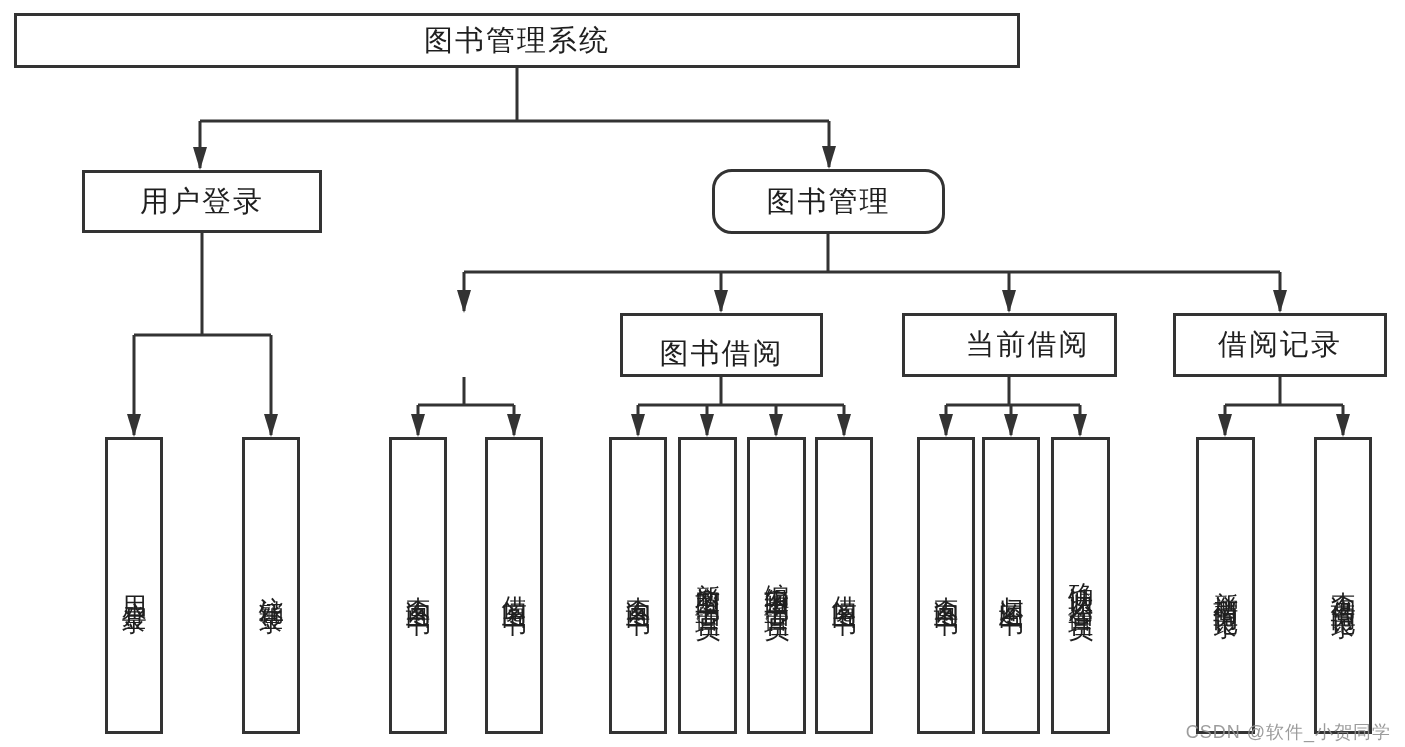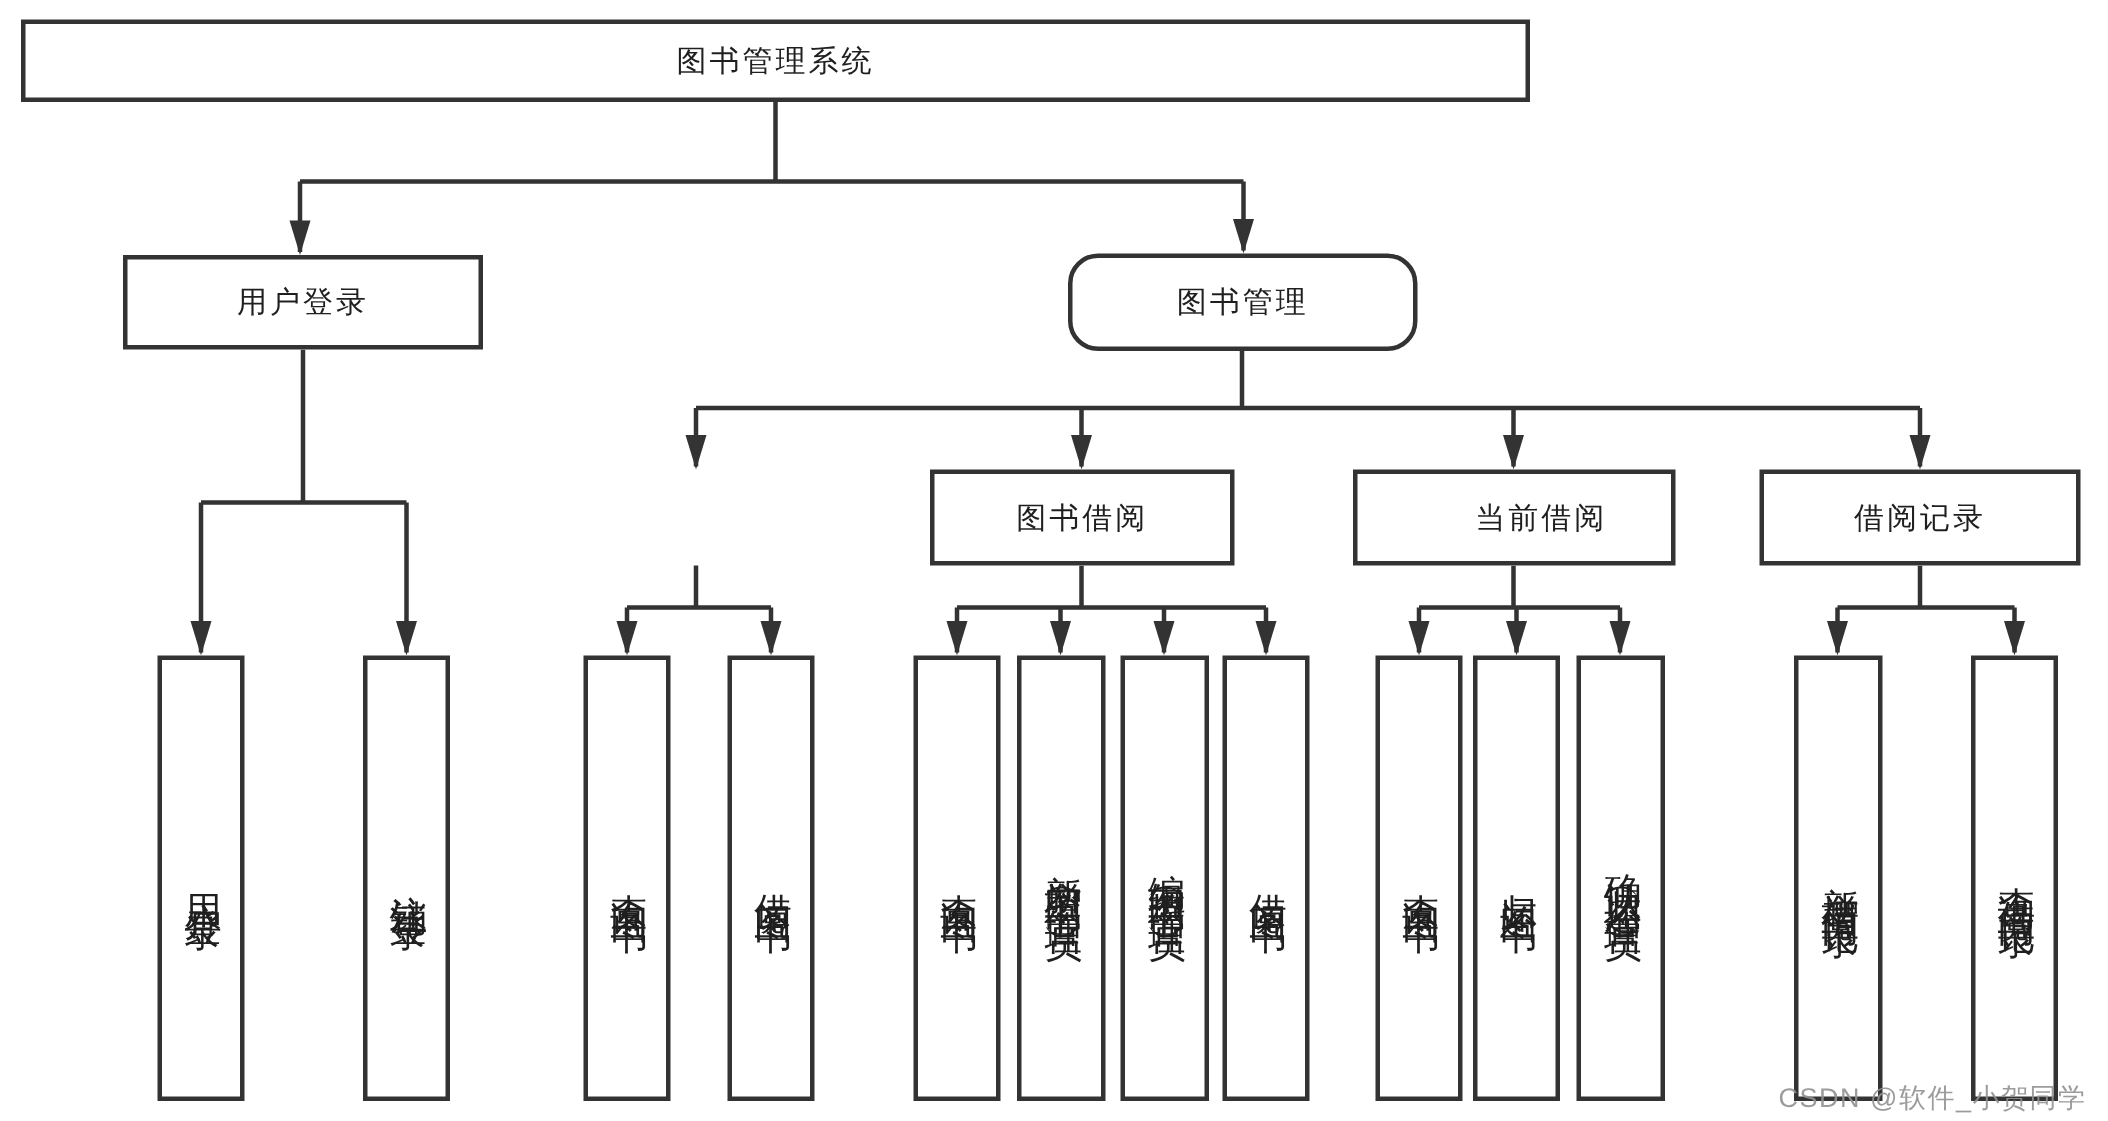--- a/index.html
+++ b/index.html
@@ -23,21 +23,21 @@
     background: #ffffff;
     border: 3px solid #333333;
     box-sizing: border-box;
     display: flex;
     align-items: center;
     justify-content: center;
     color: #1f1f1f;
     z-index: 2;
   }
   .node.h span {
-    font-size: 20px;
+    font-size: 29px;
     letter-spacing: 2px;
     white-space: nowrap;
   }
   .node.v span {
     writing-mode: vertical-lr;
     text-orientation: mixed;
     font-size: 25px;
     letter-spacing: 5px;
     line-height: 1.1;
     white-space: nowrap;
@@ -117,21 +117,21 @@
     <span>图书管理系统</span>
   </div>
 
   <div class="node h" style="left:82px; top:170px; width:240px; height:63px;">
     <span>用户登录</span>
   </div>
   <div class="node h" style="left:712px; top:169px; width:233px; height:65px;border-radius:20px;">
     <span>图书管理</span>
   </div>
 
-  <div class="node h" style="left:620px; top:313px; width:203px; height:64px;">
+  <div class="node h" style="left:620px; top:313px; width:203px; height:64px;align-items:flex-end;">
     <span>图书借阅</span>
   </div>
   <div class="node h" style="left:902px; top:313px; width:215px; height:64px;padding-left:36px;">
     <span>当前借阅</span>
   </div>
   <div class="node h" style="left:1173px; top:313px; width:214px; height:64px;font-family:Liberation Serif, serif;">
     <span>借阅记录</span>
   </div>
 
   <div class="node v" style="left:105px; top:437px; width:58px; height:297px;">

